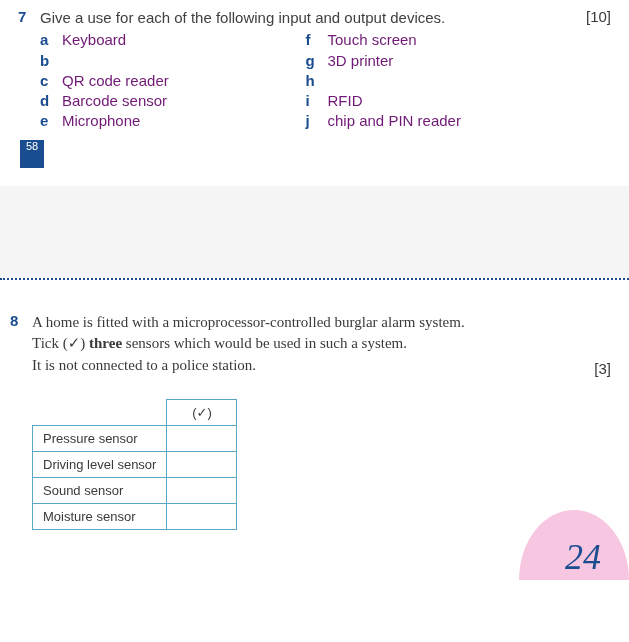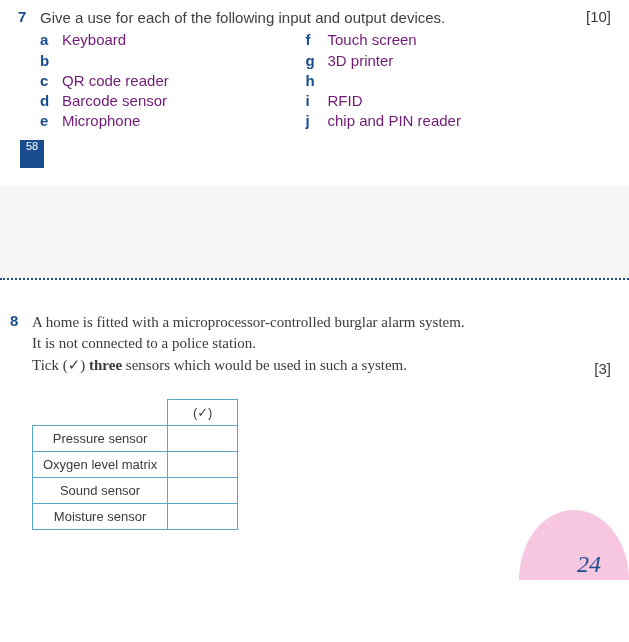--- a/index.html
+++ b/index.html
@@ -78,21 +78,21 @@
     margin-top: 22px;
     margin-left: 22px;
   }
   table {
     border-collapse: collapse;
   }
   th, td {
     border: 1px solid #5aa8c8;
     font-size: 13px;
     font-weight: normal;
-    text-align: center;
+    text-align: left;
     padding: 5px 10px;
     color: #3a3a3a;
   }
   th.tick-col, td.tick-col {
     width: 70px;
     text-align: center;
   }
   th.blank-head {
     border-top: none;
     border-left: none;
@@ -108,21 +108,21 @@
     border-radius: 55px 55px 0 0 / 70px 70px 0 0;
     z-index: 0;
   }
   .scribble {
     position: absolute;
     right: 28px;
     bottom: 2px;
     font-family: 'Comic Sans MS', cursive;
     font-style: italic;
     color: #1a4d8f;
-    font-size: 24px;
+    font-size: 36px;
     z-index: 1;
   }
   .bottom-wrap { position: relative; overflow: hidden; height: 300px; }
 </style>
 </head>
 <body>
 
 <div class="page-section">
   <div class="q-row">
     <div class="q-num">7</div>
@@ -182,41 +182,41 @@
   <div class="gap-inner-top"></div>
 </div>
 
 <hr class="dotted-divider">
 
 <div class="section-bottom bottom-wrap">
   <div class="q-row">
     <div class="q-num">8</div>
     <div class="q-body q8-body">
       <div>A home is fitted with a microprocessor-controlled burglar alarm system.</div>
-      <div>It is not connected to a police station.</div>
       <div>
         <span>Tick (✓) </span><span class="bold">three</span><span> sensors which would be used in such a system.</span>
       </div>
+      <div>It is not connected to a police station.</div>
     </div>
     <div class="q-marks" style="align-self:flex-end;">[3]</div>
   </div>
 
   <div class="table-wrap">
     <table>
       <tbody>
           <tr>
         <th class="blank-head"></th>
         <th class="tick-col">(✓)</th>
       </tr>
       <tr>
             <td>Pressure sensor</td>
             <td class="tick-col"></td>
           </tr>
       <tr>
-            <td>Oxygen level matrix</td>
+            <td>Driving level sensor</td>
             <td class="tick-col"></td>
           </tr>
       <tr>
             <td>Sound sensor</td>
             <td class="tick-col"></td>
           </tr>
       <tr>
             <td>Moisture sensor</td>
             <td class="tick-col"></td>
           </tr>

